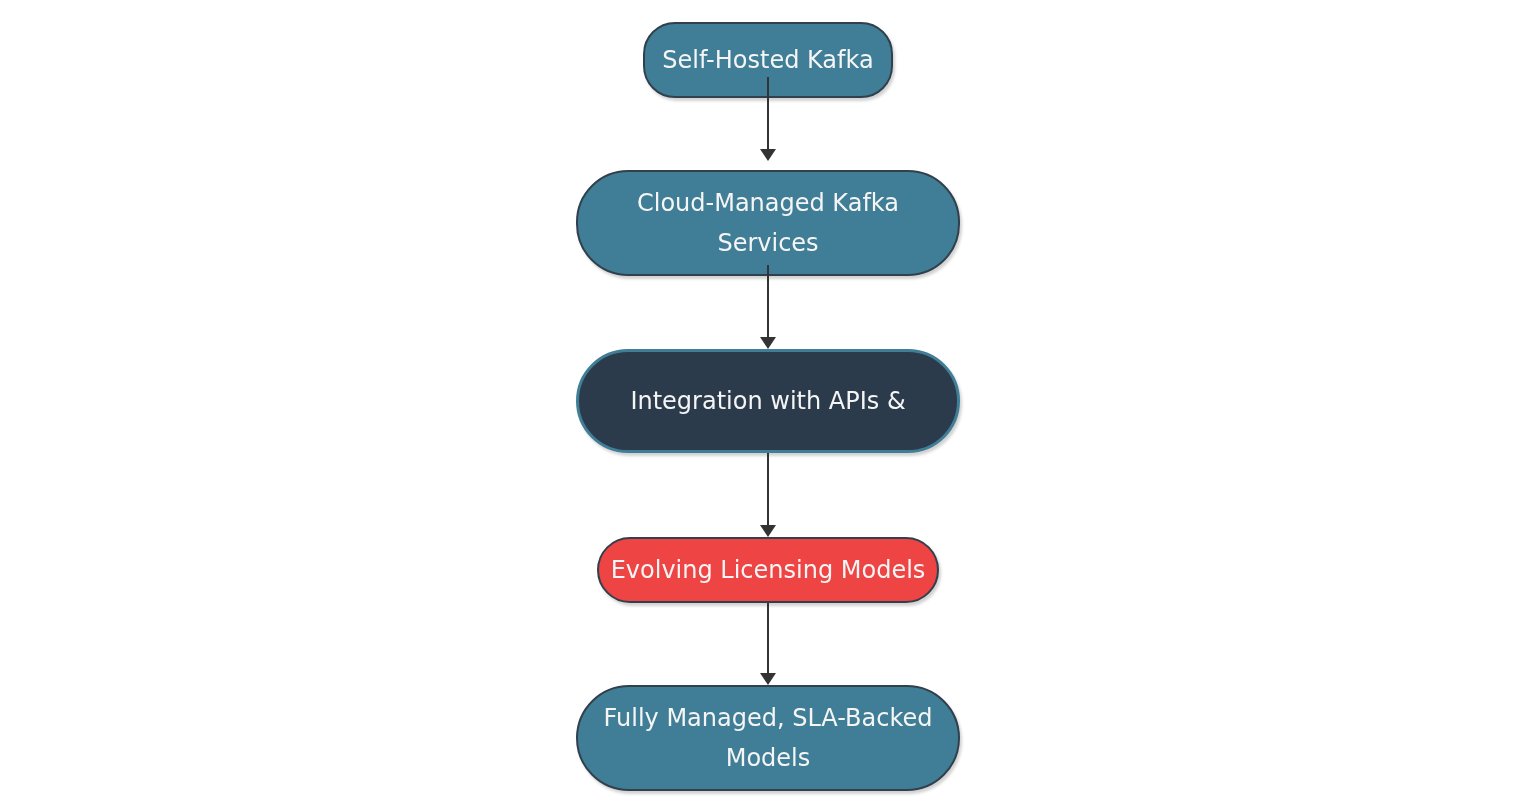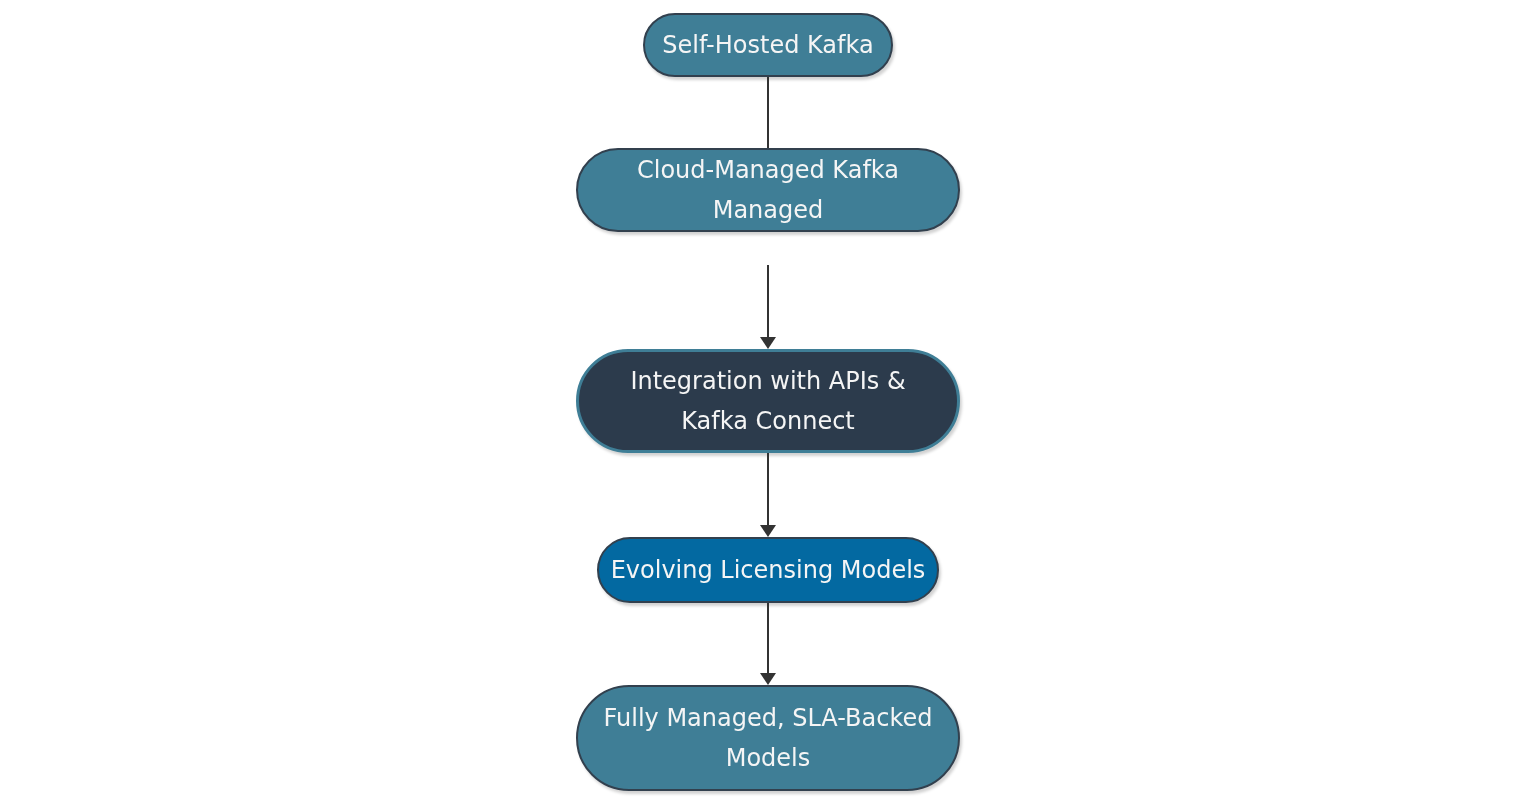--- a/index.html
+++ b/index.html
@@ -16,24 +16,24 @@
     display: flex; flex-direction: column;
     align-items: center; justify-content: center;
     color: #f5f5f5; font-size: 24px; line-height: 40px;
     text-align: center; box-sizing: border-box;
     box-shadow: 2px 3px 3px rgba(0,0,0,0.18);
   }
   .node-line { display: block; white-space: nowrap; }
 
   .node--teal   { background: #3f7e96; border: 2px solid #32404e; }
   .node--dark   { background: #2c3b4c; border: 3px solid #3f7e96; }
-  .node--orange { background: #0369a1; border: 2px solid #32404e; }
+  .node--orange { background: #ef4444; border: 2px solid #32404e; }
 
-  .n1 { top: 13px;  width: 250px; height: 64px;  border-radius: 32px; }
-  .n2 { top: 148px; width: 384px; height: 84px; border-radius: 52px; }
+  .n1 { top: 22px;  width: 250px; height: 76px;  border-radius: 32px; }
+  .n2 { top: 170px; width: 384px; height: 106px; border-radius: 52px; }
   .n3 { top: 349px; width: 384px; height: 104px; border-radius: 52px; text-align: center; }
   .n4 { top: 537px; width: 342px; height: 66px;  border-radius: 33px; }
   .n5 { top: 685px; width: 384px; height: 106px; border-radius: 53px; justify-content: center; }
 
   .edge {
     position: absolute; left: 50%; transform: translateX(-50%);
     width: 2px; background: #333333;
   }
   .e1 { top: 77px;  height: 73px; }
   .e2 { top: 265px; height: 73px; }
@@ -59,29 +59,28 @@
 
   <div class="node node--teal n1">
     <span class="node-line">Self-Hosted Kafka</span>
   </div>
 
   <div class="edge e1"></div>
   <div class="arrowhead a1"></div>
 
   <div class="node node--teal n2">
     <span class="node-line">Cloud-Managed Kafka</span>
-    <span class="node-line">Managed</span>
+    <span class="node-line">Services</span>
   </div>
 
   <div class="edge e2"></div>
   <div class="arrowhead a2"></div>
 
   <div class="node node--dark n3">
     <span class="node-line">Integration with APIs &amp;</span>
-    <span class="node-line">Kafka Connect</span>
   </div>
 
   <div class="edge e3"></div>
   <div class="arrowhead a3"></div>
 
   <div class="node node--orange n4">
     <span class="node-line">Evolving Licensing Models</span>
   </div>
 
   <div class="edge e4"></div>

